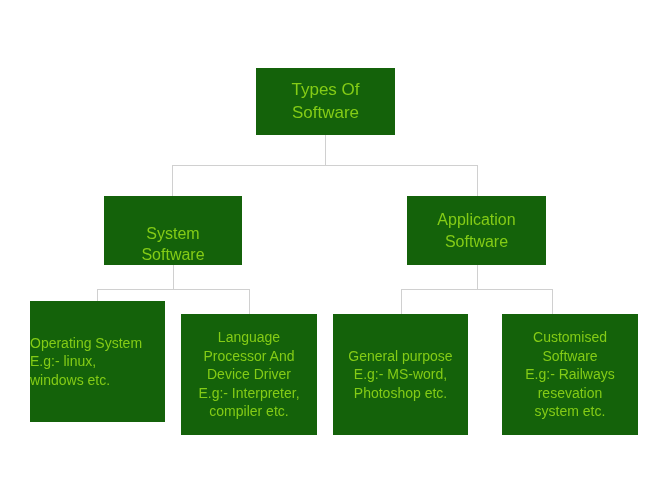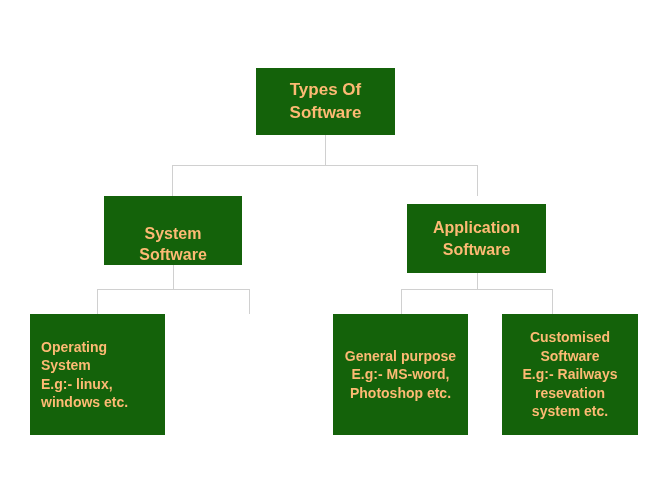--- a/index.html
+++ b/index.html
@@ -15,29 +15,28 @@
   }
   #diagram {
     position: relative;
     width: 660px;
     height: 495px;
     background: #ffffff;
   }
   .node {
     position: absolute;
     background: #14620A;
-    color: #fdba74;
+    color: #84cc16;
     display: flex;
     flex-direction: column;
     align-items: center;
     justify-content: center;
     box-sizing: border-box;
     line-height: 1.32;
     z-index: 2;
-    font-weight: bold;
   }
   .node .txt {
     width: 100%;
     white-space: pre-line;
   }
   .align-center .txt { text-align: center; }
   .align-left  .txt { text-align: left; }
 
   
   #node-root {
@@ -53,34 +52,34 @@
     left: 104px;
     top: 196px;
     width: 138px;
     height: 69px;
     font-size: 16px;
     padding: 0 6px;
     justify-content: flex-end;
   }
   #node-application {
     left: 407px;
-    top: 204px;
+    top: 196px;
     width: 139px;
     height: 69px;
     font-size: 16px;
     padding: 0 6px;
   }
   
   #node-os {
     left: 30px;
-    top: 314px;
+    top: 301px;
     width: 135px;
     height: 121px;
     font-size: 14px;
-    padding: 0 11px;
+    padding: 0 0;
   }
   #node-langproc {
     left: 181px;
     top: 314px;
     width: 136px;
     height: 121px;
     font-size: 14px;
     padding: 0 5px;
   }
   #node-general {
@@ -160,20 +159,27 @@
   <div class="node align-center" id="node-application">
     <span class="txt">Application
 Software</span>
   </div>
 
   <div class="node align-left" id="node-os">
     <span class="txt">Operating System
 E.g:- linux,
 windows etc.</span>
   </div>
+  <div class="node align-center" id="node-langproc">
+    <span class="txt">Language
+Processor And
+Device Driver
+E.g:- Interpreter,
+compiler etc.</span>
+  </div>
   <div class="node align-center" id="node-general">
     <span class="txt">General purpose
 E.g:- MS-word,
 Photoshop etc.</span>
   </div>
   <div class="node align-center" id="node-customised">
     <span class="txt">Customised
 Software
 E.g:- Railways
 resevation

